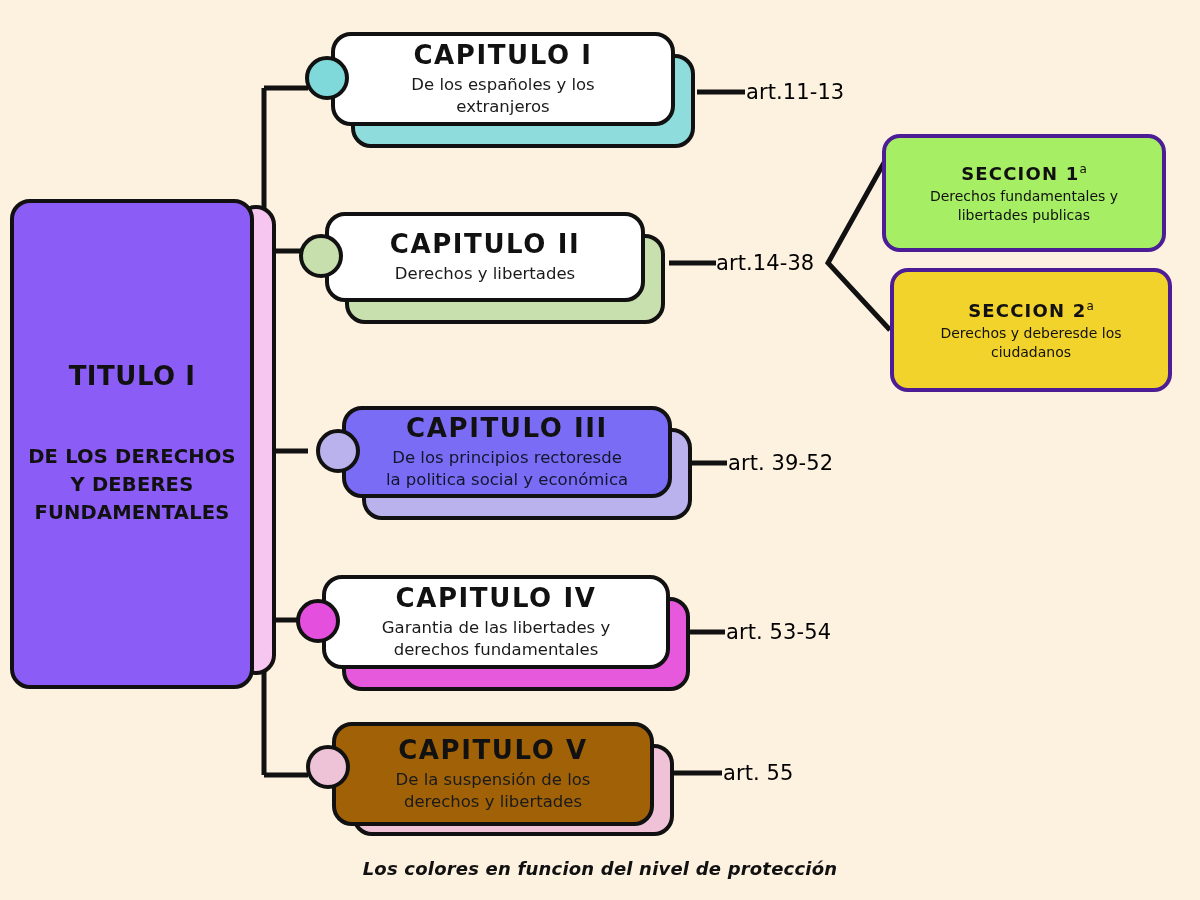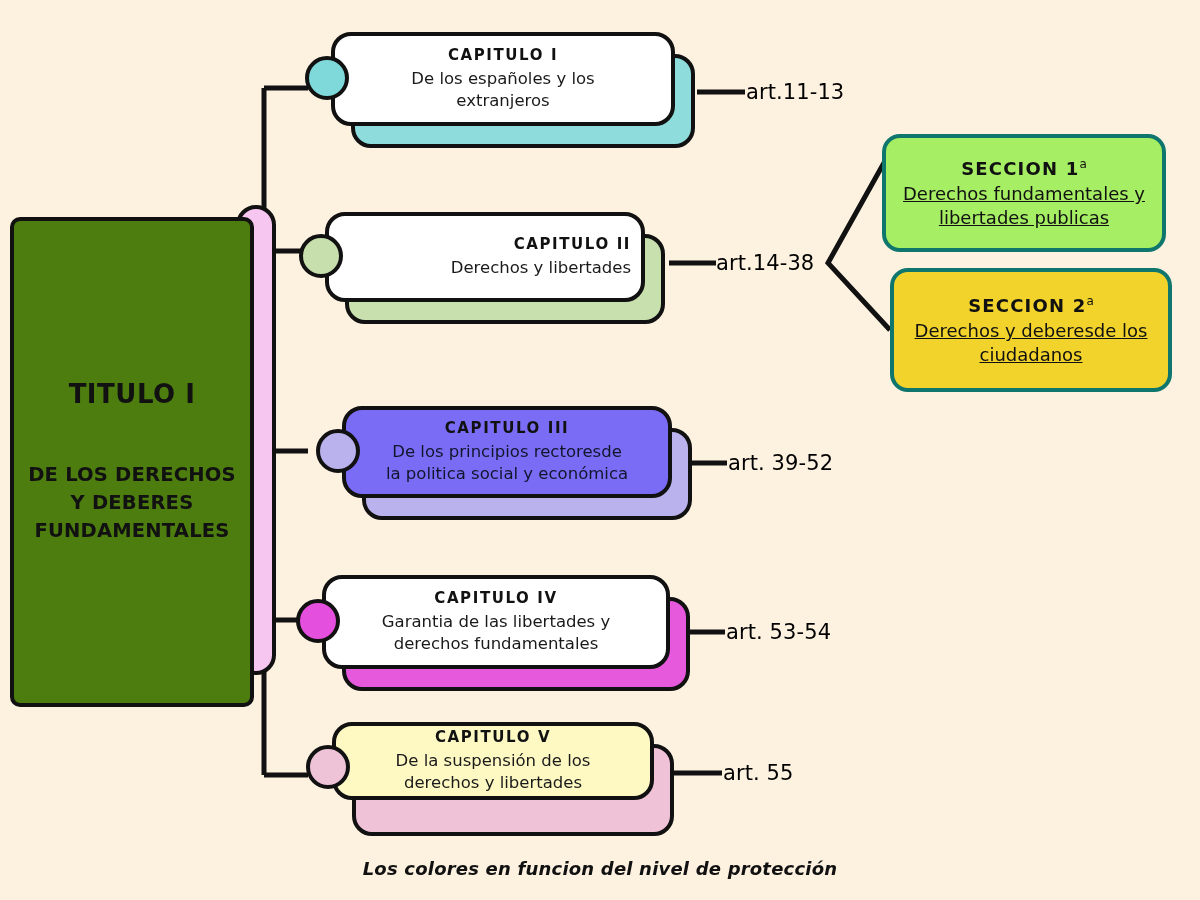--- a/index.html
+++ b/index.html
@@ -41,30 +41,29 @@
     border-radius: 22px;
     box-sizing: border-box;
     z-index: 2;
   }
   .title-card {
     position: absolute;
     left: 10px;
     top: 199px;
     width: 244px;
     height: 490px;
-    background: #4d7c0f;
-    border: 4px solid #111111;
-    border-radius: 10px;
+    background: #8b5cf6;
+    border: 4px solid #111111;
+    border-radius: 20px;
     box-sizing: border-box;
     z-index: 3;
     display: flex;
     flex-direction: column;
     align-items: center;
     justify-content: center;
-    margin-top: 18px;
   }
   .title-main {
     font-family: "DejaVu Sans", sans-serif;
     font-weight: bold;
     font-size: 26px;
     color: #111111;
     letter-spacing: 0.5px;
     text-align: center;
     margin-bottom: 52px;
   }
@@ -108,21 +107,21 @@
     z-index: 2;
     display: flex;
     flex-direction: column;
     align-items: center;
     justify-content: center;
     padding: 0 10px;
   }
   .chap-title {
     font-family: "DejaVu Sans", sans-serif;
     font-weight: bold;
-    font-size: 15px;
+    font-size: 26px;
     letter-spacing: 1.6px;
     color: #111111;
     margin-bottom: 4px;
     text-align: center;
   }
   .chap-desc {
     font-family: "DejaVu Sans", sans-serif;
     font-size: 16.5px;
     line-height: 1.32;
     color: #1a1a1a;
@@ -147,21 +146,21 @@
     font-size: 21px;
     color: #000000;
     white-space: nowrap;
     z-index: 5;
     letter-spacing: 0.1px;
   }
 
   
   .section-card {
     position: absolute;
-    border: 4px solid #0f766e;
+    border: 4px solid #4c1d95;
     border-radius: 18px;
     box-sizing: border-box;
     z-index: 4;
     display: flex;
     flex-direction: column;
     align-items: center;
     justify-content: center;
     padding: 4px 10px;
   }
   .sec-title {
@@ -173,25 +172,24 @@
     margin-bottom: 3px;
     text-align: center;
   }
   .sec-title sup {
     font-size: 12px;
     font-weight: normal;
     letter-spacing: 0;
   }
   .sec-desc {
     font-family: "DejaVu Sans", sans-serif;
-    font-size: 18px;
+    font-size: 14px;
     line-height: 1.3;
     color: #111111;
     text-align: center;
-    text-decoration: underline;
   }
 
   
   .caption {
     position: absolute;
     left: 0;
     top: 858px;
     width: 1200px;
     text-align: center;
     font-family: "DejaVu Sans", sans-serif;
@@ -249,21 +247,21 @@
         <div>De los españoles y los</div>
         <div>extranjeros</div>
       </div>
     </div>
     <div class="chap-dot" style="background:#7FD9DB;"></div>
   </div>
   <div class="art-label" style="left:746px; top:80px;">art.11-13</div>
 
   <div class="chapter" style="left:325px; top:212px;">
     <div class="chap-shadow" style="background:#C8DFAE; width:320px; height:90px;"></div>
-    <div class="chap-card" style="background:#FFFFFF; width:320px; height:90px;align-items:flex-end;">
+    <div class="chap-card" style="background:#FFFFFF; width:320px; height:90px;">
       <div class="chap-title" style="color:#111111;">CAPITULO II</div>
       <div class="chap-desc" style="color:#1a1a1a;">
         <div>Derechos y libertades</div>
       </div>
     </div>
     <div class="chap-dot" style="background:#C6DFAC; top:22px;"></div>
   </div>
   <div class="art-label" style="left:716px; top:251px;">art.14-38</div>
 
   <div class="chapter" style="left:342px; top:406px;">
@@ -287,21 +285,21 @@
         <div>Garantia de las libertades y</div>
         <div>derechos fundamentales</div>
       </div>
     </div>
     <div class="chap-dot" style="background:#E54FDD; top:24px;"></div>
   </div>
   <div class="art-label" style="left:726px; top:620px;">art. 53-54</div>
 
   <div class="chapter" style="left:332px; top:722px;">
     <div class="chap-shadow" style="background:#EFC2D7; width:322px; height:92px;"></div>
-    <div class="chap-card" style="background:#fef9c3; width:322px; height:78px;">
+    <div class="chap-card" style="background:#a16207; width:322px; height:104px;">
       <div class="chap-title" style="color:#111111;">CAPITULO V</div>
       <div class="chap-desc" style="color:#1a1a1a;">
         <div>De la suspensión de los</div>
         <div>derechos y libertades</div>
       </div>
     </div>
     <div class="chap-dot" style="background:#EEC3D8; top:23px;"></div>
   </div>
   <div class="art-label" style="left:723px; top:761px;">art. 55</div>
 

